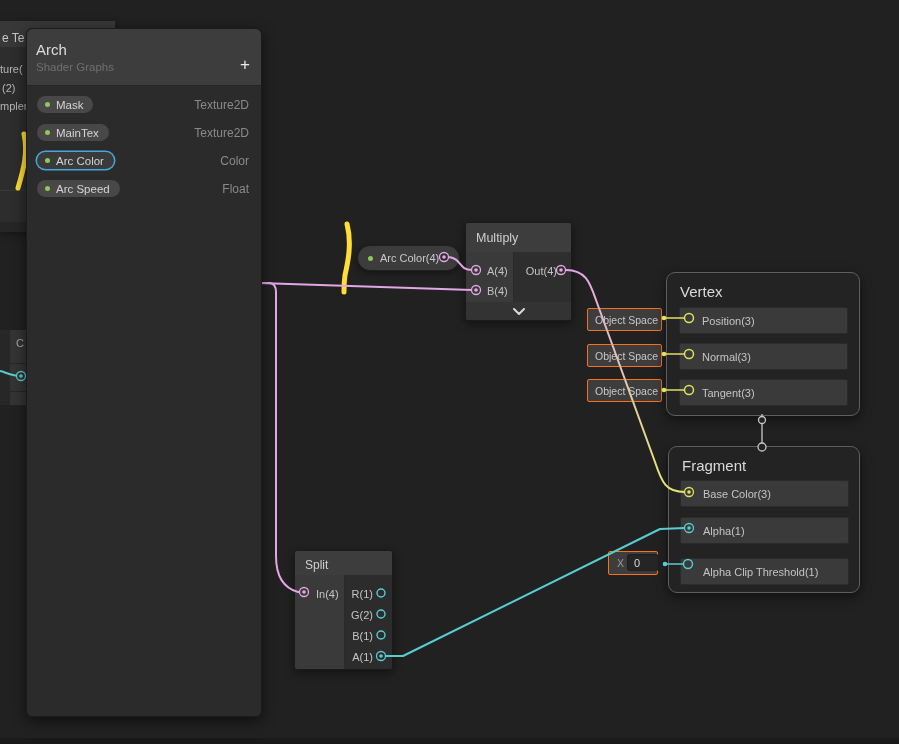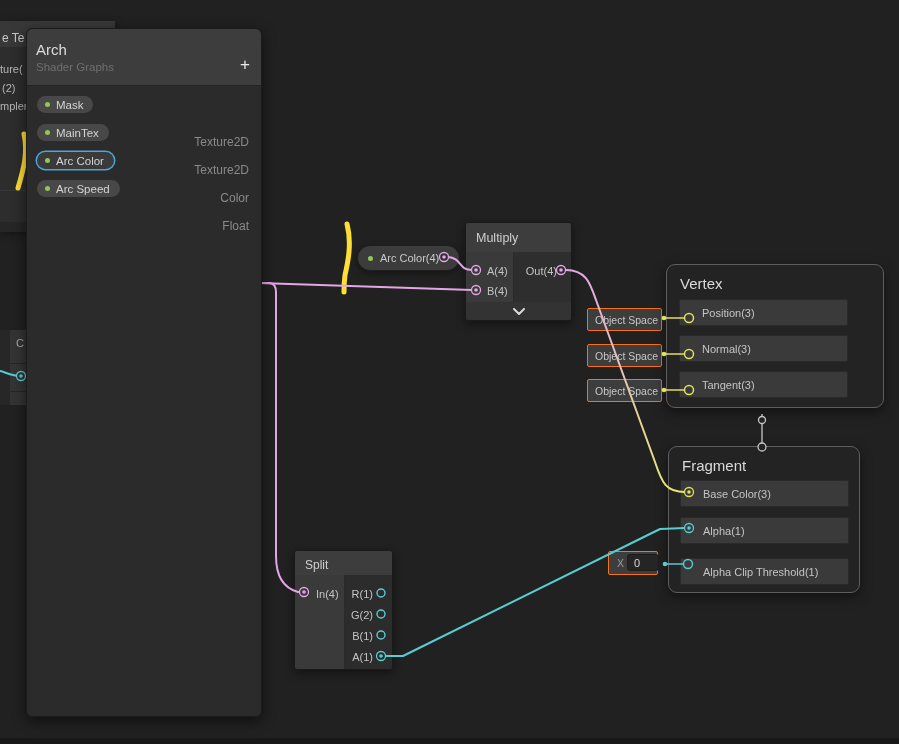--- a/index.html
+++ b/index.html
@@ -29,21 +29,21 @@
              border-radius:6px 6px 0 0;border-bottom:1px solid #242424;}
   #bb-title{position:absolute;left:9px;top:12px;color:#dcdcdc;font-size:15px;}
   #bb-subtitle{position:absolute;left:9px;top:32px;color:#6f6f6f;font-size:11.5px;}
   #bb-add{position:absolute;right:11px;top:27px;color:#eaeaea;font-size:17px;line-height:1;cursor:pointer;}
   .bb-row{position:absolute;left:0;right:0;height:18px;}
   .pill{position:absolute;left:10px;top:0;height:17px;display:inline-flex;align-items:center;
         gap:6px;padding:0 10px 0 8px;background:#484848;border-radius:9px;color:#d4d4d4;
         font-size:11.5px;white-space:nowrap;}
   .pill.selected{background:#3a3a3a;box-shadow:0 0 0 1.5px #44A8DE;}
   .pdot{width:5px;height:5px;border-radius:50%;background:#8FC75A;}
-  .ptype{position:absolute;right:12px;top:2px;color:#8a8a8a;font-size:12px;margin-top:37px;}
+  .ptype{position:absolute;right:12px;top:2px;color:#8a8a8a;font-size:12px;}
   
   .frag-text{position:absolute;color:#b5b5b5;font-size:11px;line-height:1;white-space:nowrap;}
   
   #wires{position:absolute;left:0;top:0;z-index:3;pointer-events:none;}
   
   .mini-input{position:absolute;background:#252525;border:1px solid #1c1c1c;border-radius:3px;
               color:#d8d8d8;font-size:11px;padding:0 0 0 6px;outline:none;
               font-family:"Liberation Sans", sans-serif;}
 </style>
 </head>
@@ -102,21 +102,21 @@
   <div class="chip" style="left:587px;top:308px;width:73px;height:21px;">
       <span class="abs" style="left:7px;top:6px;">Object Space</span>
     </div>
   <div class="chip" style="left:587px;top:344px;width:73px;height:21px;">
       <span class="abs" style="left:7px;top:6px;">Object Space</span>
     </div>
   <div class="chip" style="left:587px;top:379px;width:73px;height:21px;">
       <span class="abs" style="left:7px;top:6px;">Object Space</span>
     </div>
 
-  <div class="stack" style="left:666px;top:264px;width:192px;height:142px;padding-left:24px;">
+  <div class="stack" style="left:666px;top:272px;width:192px;height:142px;">
     <span class="stitle">Vertex</span>
     <div class="srow" style="top:34px;">
       <span class="plabel">Position(3)</span>
     </div>
     <div class="srow" style="top:70px;">
       <span class="plabel">Normal(3)</span>
     </div>
     <div class="srow" style="top:106px;">
       <span class="plabel">Tangent(3)</span>
     </div>

